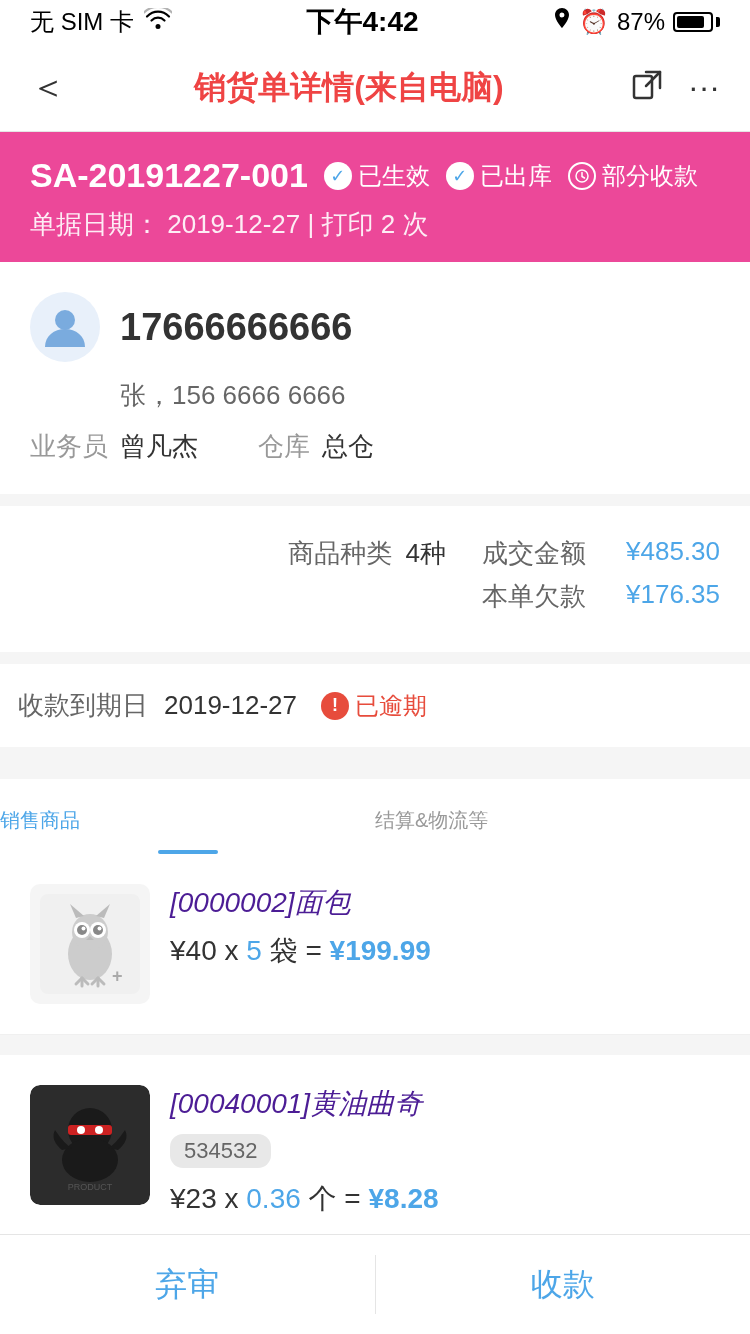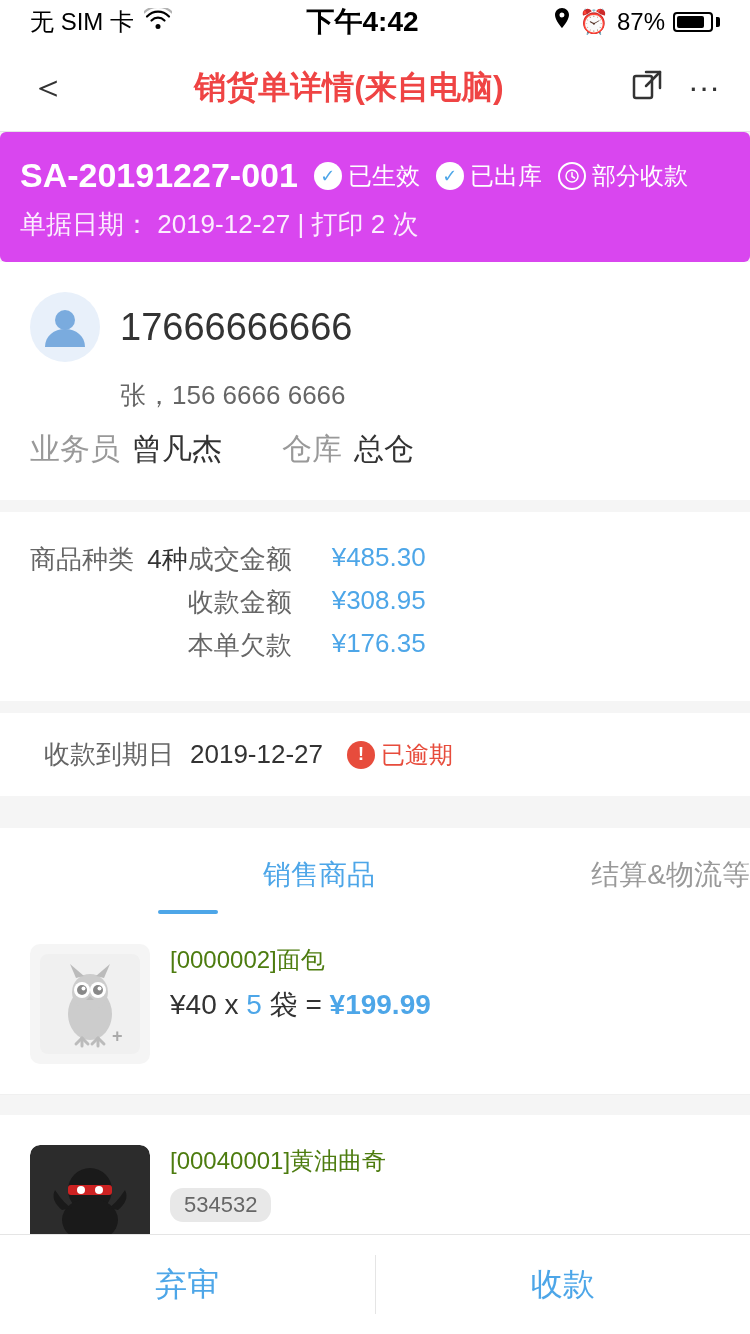--- a/index.html
+++ b/index.html
@@ -63,23 +63,22 @@
     }
     .nav-actions {
       display: flex;
       gap: 24px;
       align-items: center;
     }
     .nav-icon { font-size: 32px; color: #333; cursor: pointer; }
 
     
     .order-banner {
-      background: #d946ef;
-      padding: 24px 20px 20px;
-      border-radius: 6px;
+      background: #ec4899;
+      padding: 24px 30px 20px;
     }
     .banner-top {
       display: flex;
       align-items: center;
       gap: 16px;
       margin-bottom: 12px;
     }
     .order-id {
       font-size: 34px;
       font-weight: 700;
@@ -126,66 +125,67 @@
       width: 70px; height: 70px;
       border-radius: 50%;
       background: #e8f0fa;
       display: flex; align-items: center; justify-content: center;
       font-size: 36px;
       color: #7aabde;
       flex-shrink: 0;
     }
     .customer-name-main {
       font-size: 38px;
-      font-weight: 400;
+      font-weight: 700;
       color: #333;
     }
     .customer-sub {
       color: #666;
       font-size: 26px;
       margin-left: 90px;
       margin-bottom: 16px;
     }
     .customer-meta {
       display: flex;
       gap: 60px;
       margin-left: 0;
-      font-size: 30px;
+      font-size: 26px;
       color: #666;
     }
     .meta-item { display: flex; gap: 12px; }
     .meta-label { color: #999; }
     .meta-value { color: #333; }
 
     
     .summary-section {
       background: #fff;
       padding: 30px;
       margin-bottom: 12px;
       display: flex;
-      justify-content: flex-start;
+      justify-content: flex-end;
       align-items: flex-start;
+      gap: 36px;
     }
     .summary-left { font-size: 26px; color: #666; }
     .summary-count { color: #333; font-weight: 500; margin-left: 6px; }
     .summary-right { text-align: right; }
     .summary-row {
       display: flex;
       justify-content: space-between;
       gap: 40px;
       margin-bottom: 8px;
       font-size: 26px;
     }
     .summary-row-label { color: #666; }
     .summary-row-value { color: #4da6e8; font-weight: 500; }
 
     
     .due-section {
       background: #fff;
-      padding: 24px 44px;
+      padding: 24px 18px;
       margin-bottom: 12px;
       display: flex;
       align-items: center;
       gap: 16px;
       font-size: 26px;
       color: #666;
     }
     .due-label { }
     .due-date { color: #333; margin-right: 8px; }
     .overdue-badge {
@@ -207,23 +207,23 @@
     .tabs-section {
       background: #f0f0f0;
       padding: 0;
     }
     .tabs-row {
       display: flex;
       background: #fff;
     }
     .tab-item {
       flex: 1;
-      text-align: right;
+      text-align: left;
       padding: 28px 0 20px;
-      font-size: 28px;
+      font-size: 20px;
       cursor: pointer;
       position: relative;
     }
     .tab-item.active {
       color: #4da6e8;
     }
     .tab-item.inactive {
       color: #999;
     }
     .tab-underline {
@@ -253,23 +253,24 @@
       border-radius: 10px;
       background: #f5f5f5;
       flex-shrink: 0;
       overflow: hidden;
       display: flex; align-items: center; justify-content: center;
     }
     .product-info {
       flex: 1;
     }
     .product-name {
-      font-size: 24px;
-      color: #4d7c0f;
+      font-size: 28px;
+      color: #4c1d95;
       margin-bottom: 10px;
+      font-style: italic;
     }
     .product-sku-badge {
       display: inline-block;
       background: #e8e8e8;
       color: #666;
       font-size: 22px;
       padding: 4px 14px;
       border-radius: 13px;
       margin-bottom: 12px;
     }
@@ -423,24 +424,20 @@
   <div class="summary-left">
     <span>商品种类</span>
     <span class="summary-count">4种</span>
   </div>
   <div class="summary-right">
     <div class="summary-row">
       <span class="summary-row-label">成交金额</span>
       <span class="summary-row-value">¥485.30</span>
     </div>
     <div class="summary-row">
-      <span class="summary-row-label">收款金额</span>
-      <span class="summary-row-value">¥308.95</span>
-    </div>
-    <div class="summary-row">
       <span class="summary-row-label">本单欠款</span>
       <span class="summary-row-value">¥176.35</span>
     </div>
   </div>
 </div>
 
 <div class="due-section">
   <span class="due-label">收款到期日</span>
   <span class="due-date">2019-12-27</span>
   <div class="overdue-badge">

